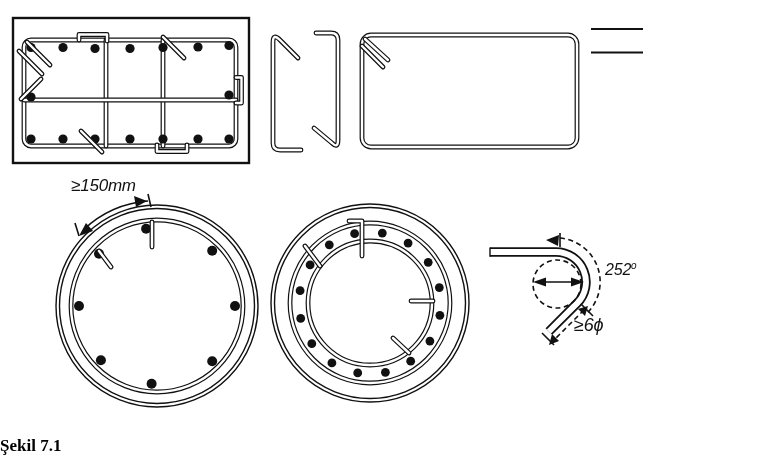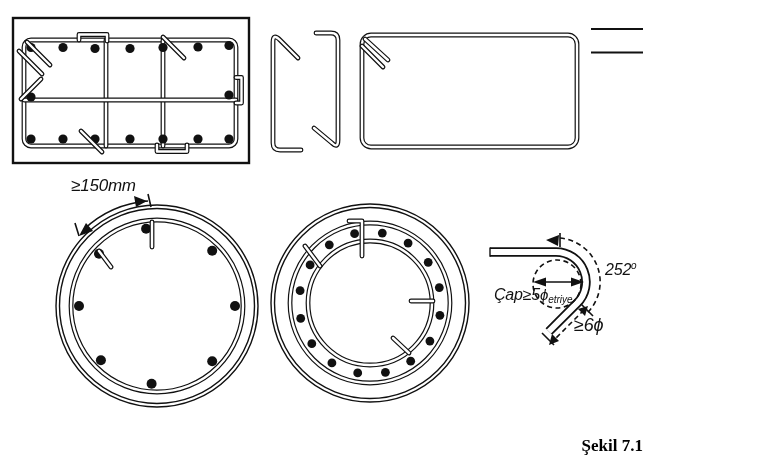--- a/index.html
+++ b/index.html
@@ -21,21 +21,21 @@
   
   .lbl{position:absolute;font-style:italic;white-space:nowrap;letter-spacing:-0.2px;}
   #lbl-spacing{left:71px;top:176px;font-size:17px;}
   #lbl-angle{left:605px;top:260px;font-size:16px;}
   #lbl-angle .sup{font-size:10px;vertical-align:6px;}
   #lbl-diam{left:494px;top:286px;font-size:16px;}
   .phi{font-size:15px;}
   .sub{font-size:10px;vertical-align:-3px;letter-spacing:0;}
   #lbl-ext{left:574px;top:315px;font-size:18px;}
   #lbl-note{left:506px;top:353px;font-size:17px;}
-  .caption{position:absolute;left:0;right:0;top:436px;text-align:right;
+  .caption{position:absolute;left:0;right:0;top:436px;text-align:left;
            font-family:"Liberation Serif",serif;font-weight:bold;font-size:17px;color:#000;}
 </style>
 </head>
 <body>
 
 <div class="page">
 
 <svg class="art" width="763" height="469" viewBox="0 0 763 469">
   <defs>
 
@@ -245,19 +245,18 @@
       <polygon class="arr" points="588,306 578,309 585,316"></polygon>
       <polygon class="arr" points="549,345 552,334 559,341"></polygon>
     </g>
   </g>
 </svg>
 
   <div class="lbl" id="lbl-spacing">≥150mm</div>
 
   <div class="lbl" id="lbl-angle"><span>252</span><span class="sup">o</span></div>
 
-  <div class="lbl" id="lbl-diam"><span>Çap≥5</span><span class="phi">ϕ</span><span class="sub">etriye</span></div>
 
   <div class="lbl" id="lbl-ext">≥6ϕ</div>
 
 
   <div class="caption">Şekil 7.1</div>
 </div>
 
 </body></html>

